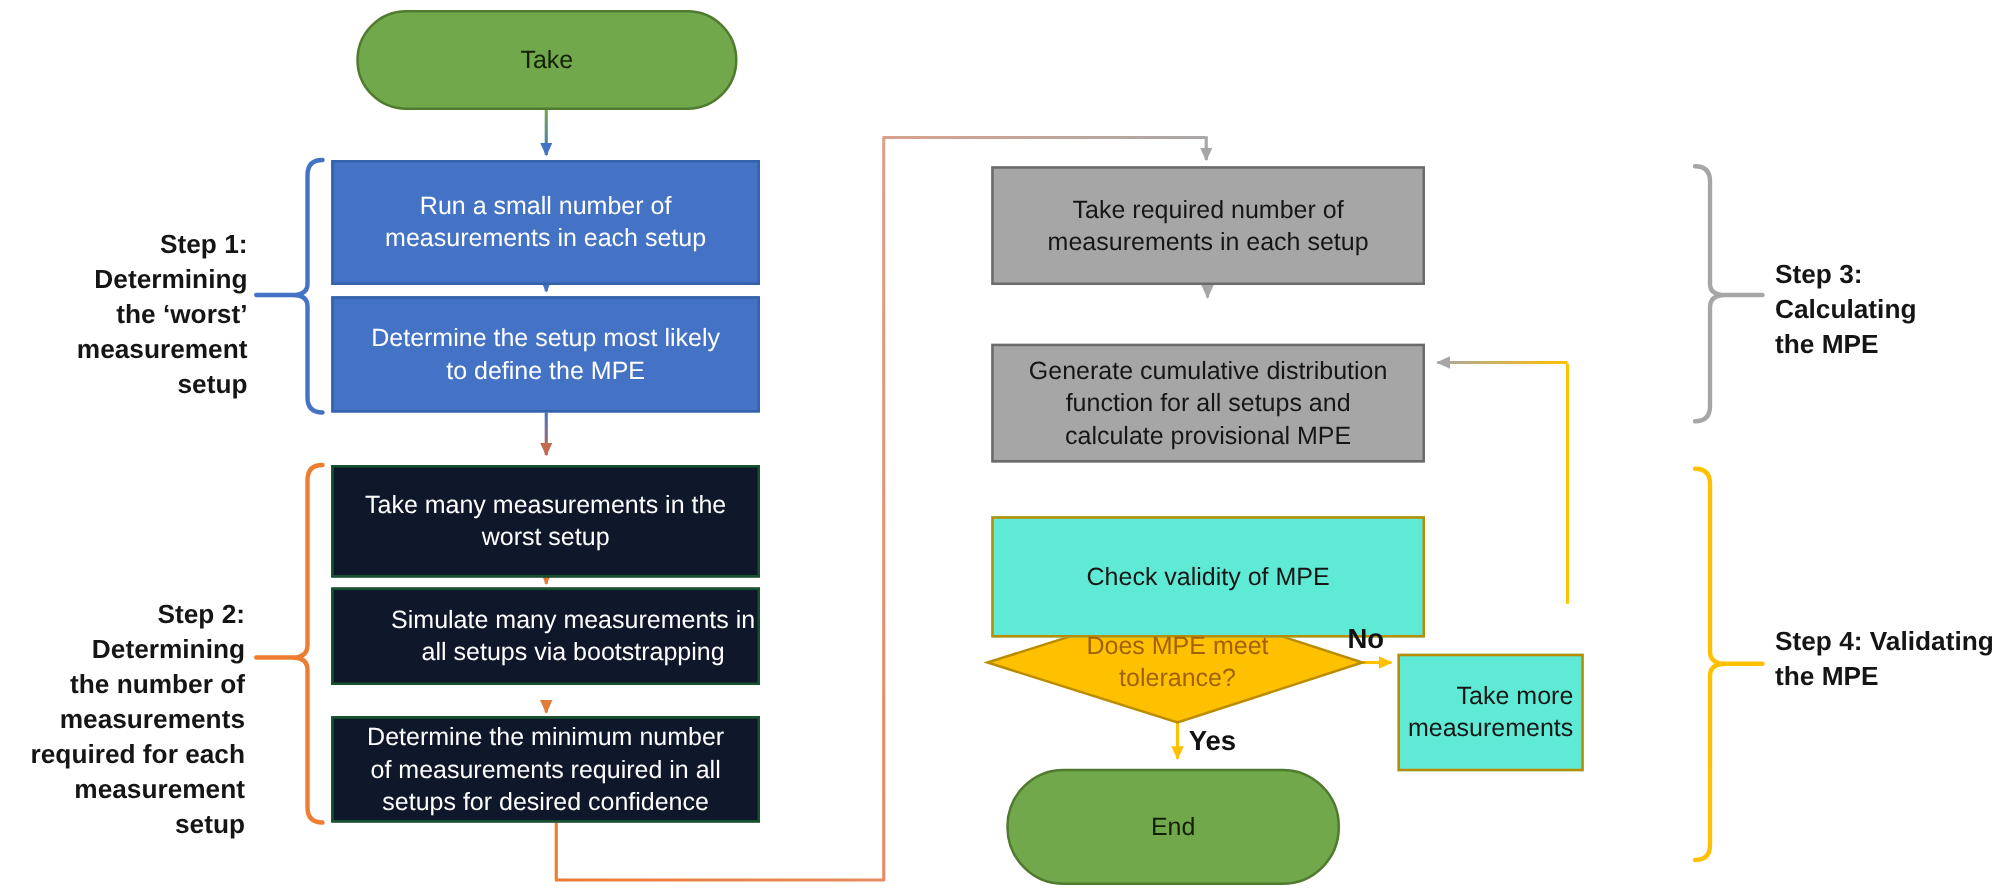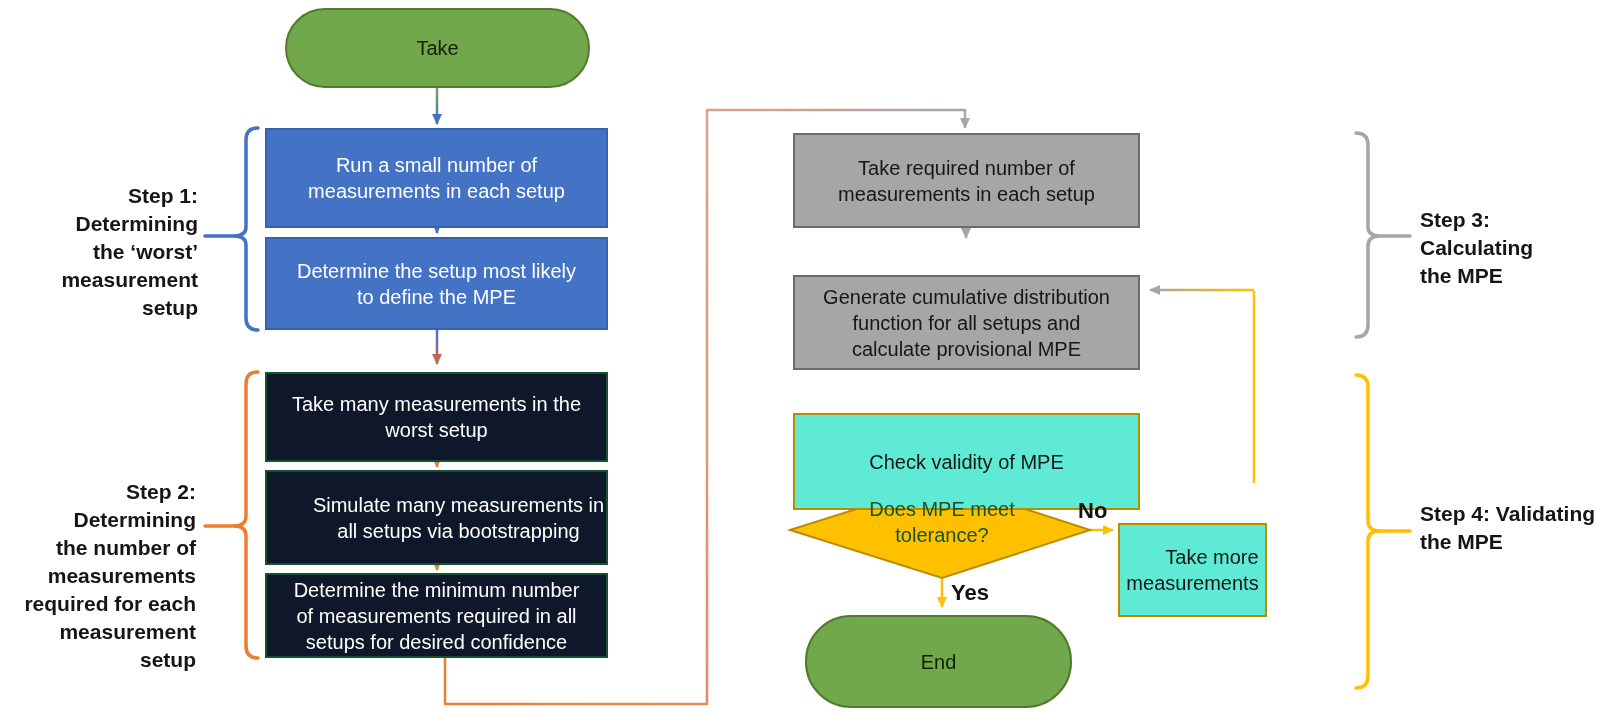--- a/index.html
+++ b/index.html
@@ -23,22 +23,22 @@
   .side-label{
     position:absolute;color:#151515;font-weight:bold;font-size:21px;line-height:1.33;
   }
   .side-label span{display:block;}
   .align-right{text-align:right;}
   .align-left{text-align:left;}
   .branch-label{
     position:absolute;color:#111111;font-weight:bold;font-size:22px;
   }
   .diamond-text{
-    position:absolute;display:flex;align-items:flex-start;justify-content:center;
-    text-align:center;font-size:20px;line-height:1.3;color:#14532d;
+    position:absolute;display:flex;align-items:center;justify-content:center;
+    text-align:center;font-size:20px;line-height:1.3;color:#a16207;
   }
   .diamond-text span{display:block;}
 </style>
 </head>
 <body>
 
 <div class="canvas">
 
   <svg class="overlay" viewBox="0 0 1600 713">
     <defs>
@@ -151,21 +151,21 @@
     </div>
   </div>
 
   <div class="node orange" style="left:265px;top:372px;width:343px;height:90px;">
     <div class="txt">
       <span>Take many measurements in the</span>
       <span>worst setup</span>
     </div>
   </div>
 
-  <div class="node orange" style="left:265px;top:470px;width:343px;height:95px;padding-left:44px;">
+  <div class="node orange" style="left:265px;top:470px;width:343px;height:78px;padding-left:44px;">
     <div class="txt">
       <span>Simulate many measurements in</span>
       <span>all setups via bootstrapping</span>
     </div>
   </div>
 
   <div class="node orange" style="left:265px;top:573px;width:343px;height:85px;">
     <div class="txt">
       <span>Determine the minimum number</span>
       <span>of measurements required in all</span>

